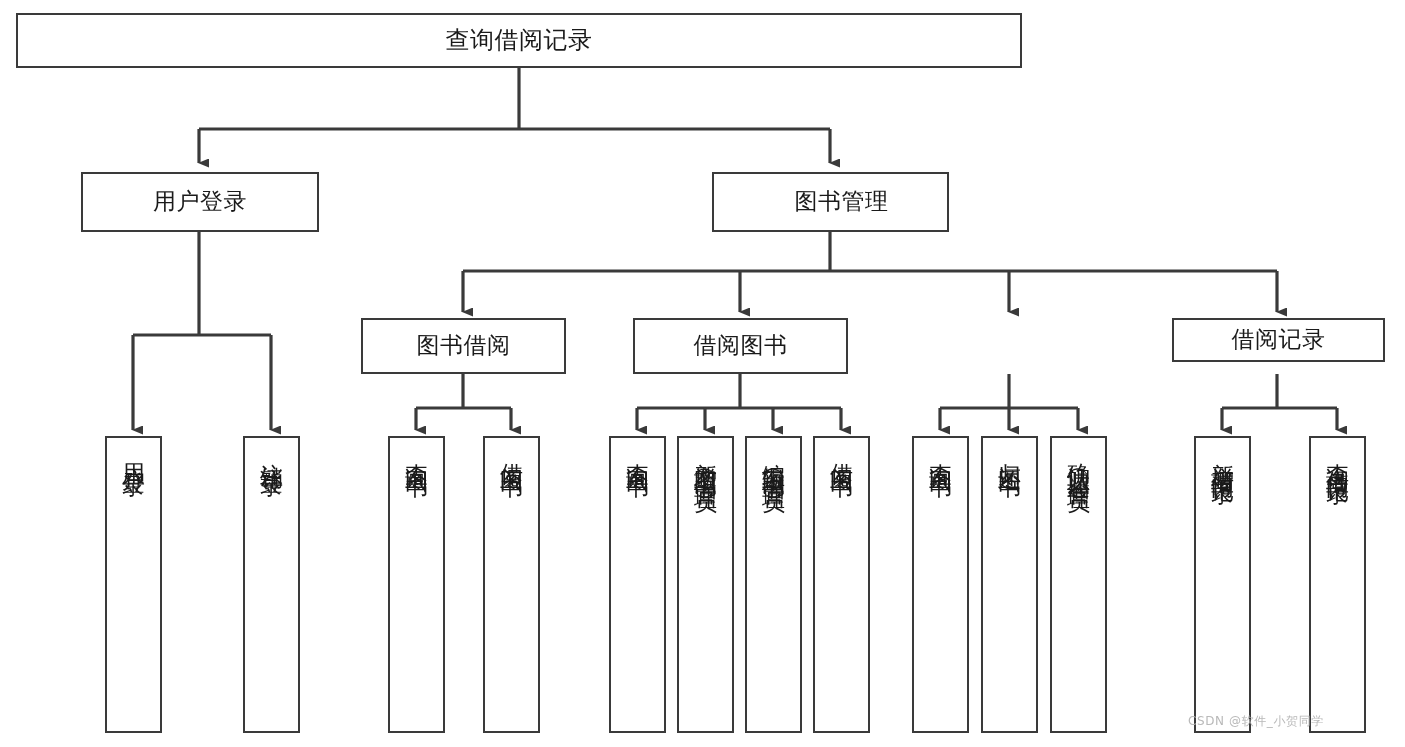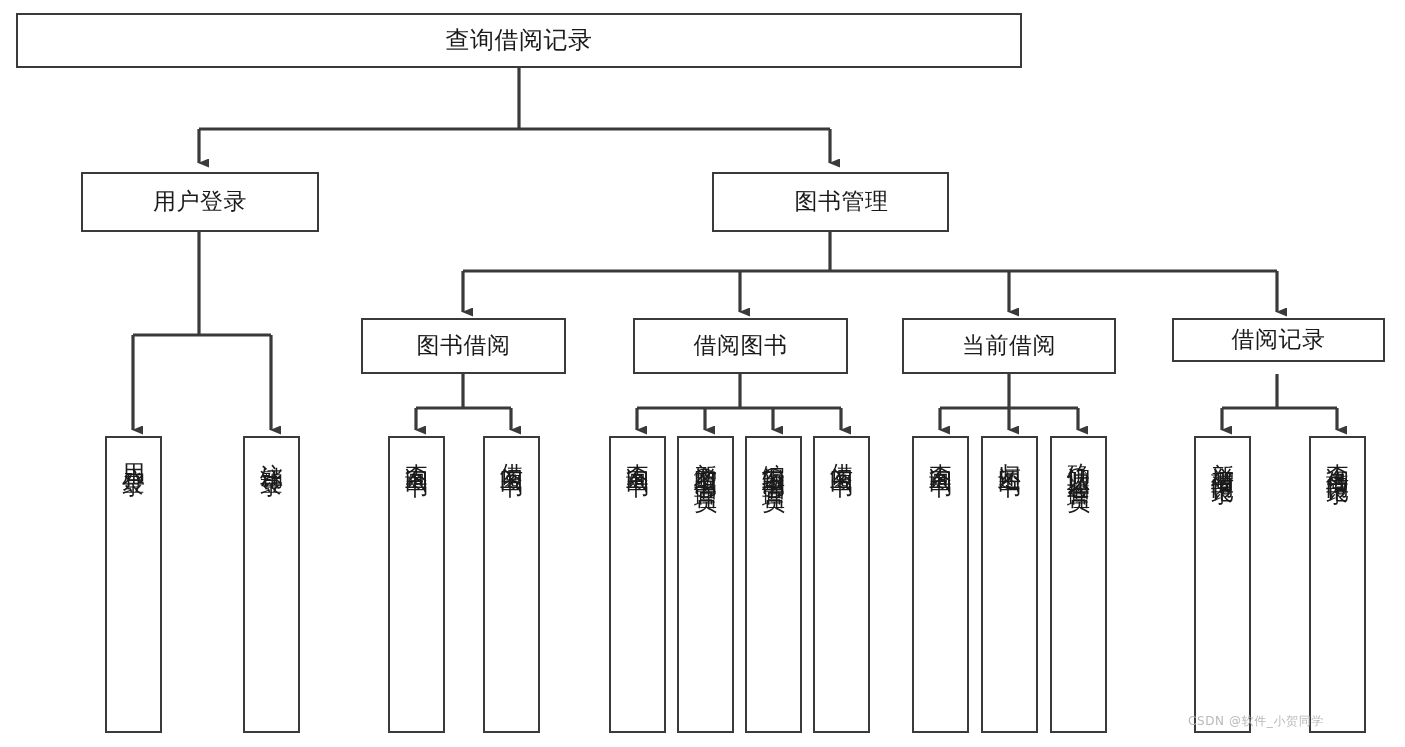--- a/index.html
+++ b/index.html
@@ -137,23 +137,20 @@
   </div>
 
   <div class="node horizontal" style="left:361px; top:318px; width:205px; height:56px;">
     <span class="label">图书借阅</span>
   </div>
 
   <div class="node horizontal" style="left:633px; top:318px; width:215px; height:56px;">
     <span class="label">借阅图书</span>
   </div>
 
-  <div class="node horizontal" style="left:902px; top:318px; width:214px; height:56px;">
-    <span class="label">当前借阅</span>
-  </div>
 
   <div class="node horizontal" style="left:1172px; top:318px; width:213px; height:44px;">
     <span class="label">借阅记录</span>
   </div>
 
   <div class="node vertical" style="left:105px; top:436px; width:57px; height:297px;">
     <span class="label">用户登录</span>
   </div>
 
   <div class="node vertical" style="left:243px; top:436px; width:57px; height:297px;">

